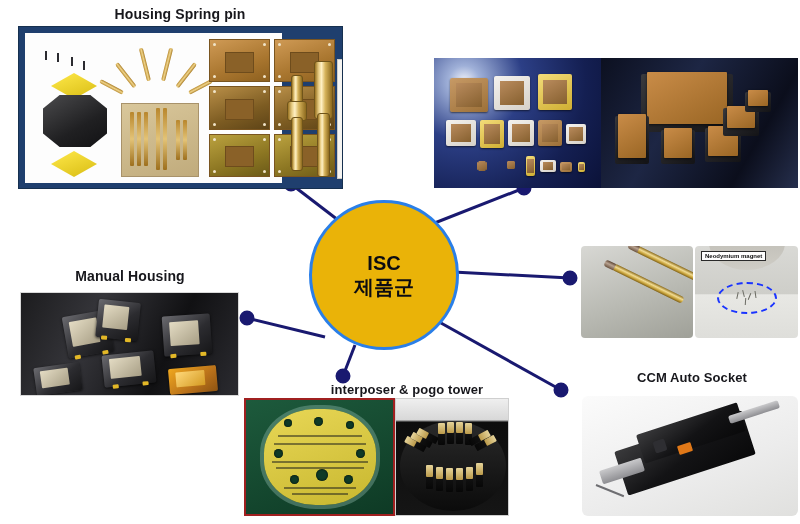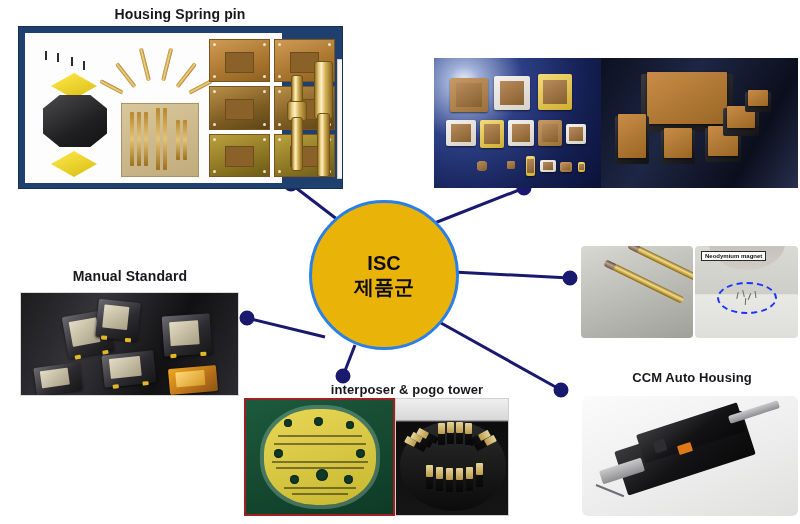--- a/index.html
+++ b/index.html
@@ -549,21 +549,21 @@
     <div class="magnet-label">Neodymium magnet</div>
     <div class="dashed-ellipse">
       <span class="filing" style="left:18px; top:8px;  transform:rotate(12deg);"></span>
       <span class="filing" style="left:24px; top:6px;  transform:rotate(-14deg);"></span>
       <span class="filing" style="left:30px; top:9px;  transform:rotate(22deg);"></span>
       <span class="filing" style="left:36px; top:7px;  transform:rotate(-8deg);"></span>
       <span class="filing" style="left:26px; top:14px; transform:rotate(4deg);"></span>
     </div>
   </div>
 
-  <div class="node-label" style="left:24px; top:268px; width:212px; font-size:14px;">Manual Standard</div>
+  <div class="node-label" style="left:24px; top:268px; width:212px; font-size:14px;">Manual Housing</div>
 
   <div class="panel" id="panel-housing">
     <div class="hs" style="left:44px; top:20px; width:46px; height:42px; transform:rotate(-10deg);">
       <span class="lid"></span>
         <span class="tab" style="left:6px;"></span>
         <span class="tab" style="right:6px;"></span>
     </div>
     <div class="hs" style="left:76px; top:8px;  width:42px; height:38px; transform:rotate(6deg);">
       <span class="lid"></span>
         <span class="tab" style="left:6px;"></span>
@@ -652,21 +652,21 @@
         </span>
       <span class="pogo-blk" style="left:70px; top:68px; width:7px; height:24px;">
           <i></i>
         </span>
       <span class="pogo-blk" style="left:80px; top:64px; width:7px; height:24px;">
           <i></i>
         </span>
     </div>
   </div>
 
-  <div class="node-label" style="left:592px; top:370px; width:200px; font-size:13px;">CCM Auto Housing</div>
+  <div class="node-label" style="left:592px; top:370px; width:200px; font-size:13px;">CCM Auto Socket</div>
 
   <div class="panel" id="panel-ccm">
     <div class="ccm-body" style="left:36px; top:34px; width:134px; height:46px; transform:rotate(-18deg);"></div>
     <div class="ccm-body" style="left:56px; top:22px; width:106px; height:30px; transform:rotate(-18deg);"></div>
     <div class="ccm-orange" style="left:96px; top:48px; width:14px; height:9px; transform:rotate(-18deg);"></div>
     <div class="ccm-body" style="left:72px; top:44px; width:12px; height:12px; transform:rotate(-18deg); background:#2e2e32;"></div>
     <div class="ccm-rail" style="left:18px; top:68px; width:44px; height:14px; transform:rotate(-18deg);"></div>
     <div class="ccm-rail" style="left:146px;top:12px; width:52px; height:8px;  transform:rotate(-18deg);"></div>
     <div class="ccm-cable" style="left:14px; top:88px; width:30px; transform:rotate(22deg);"></div>
   </div>

